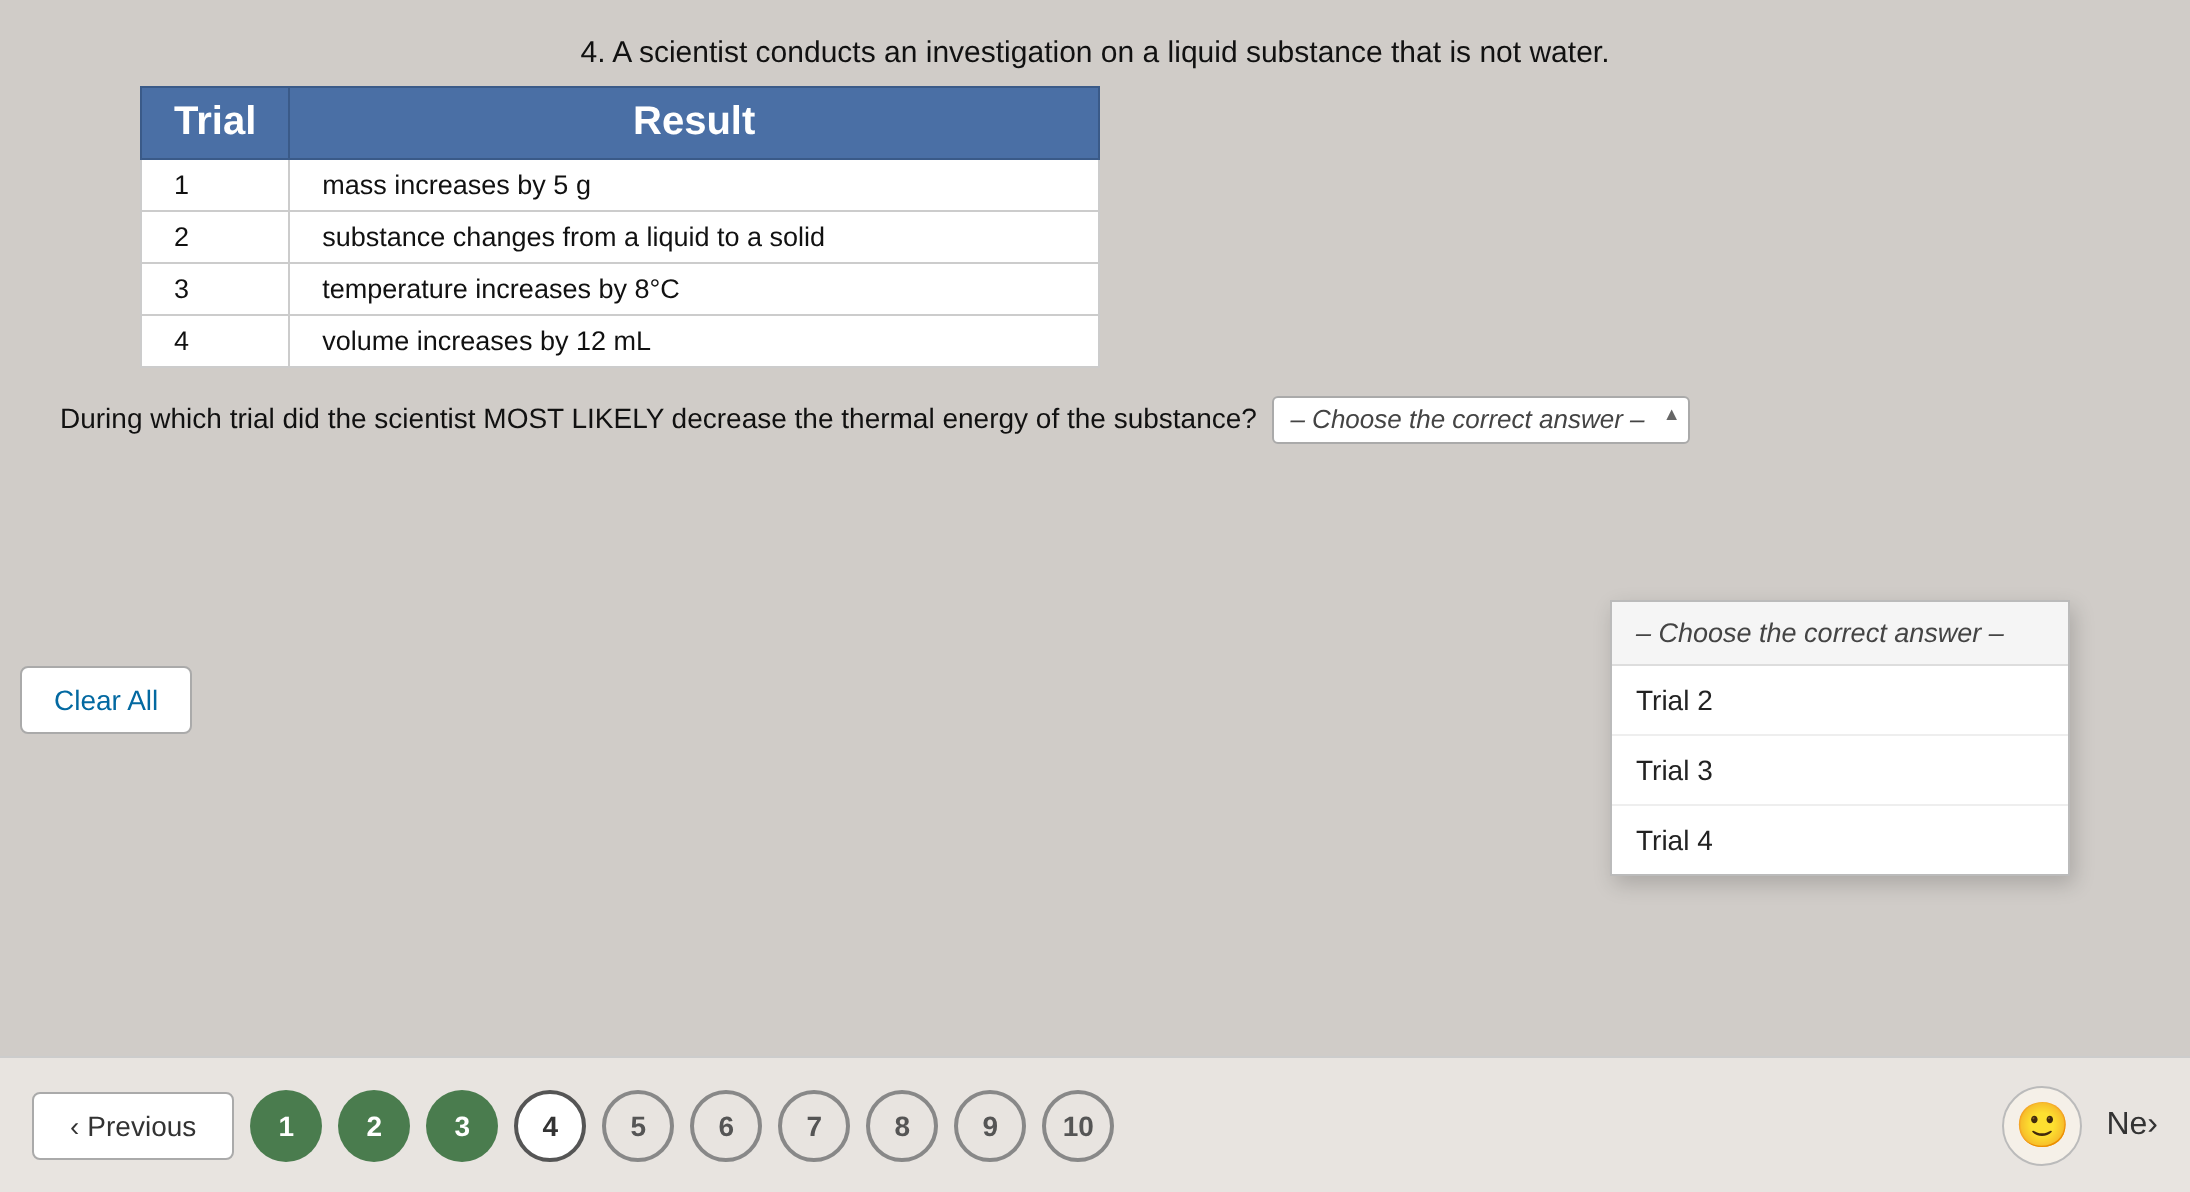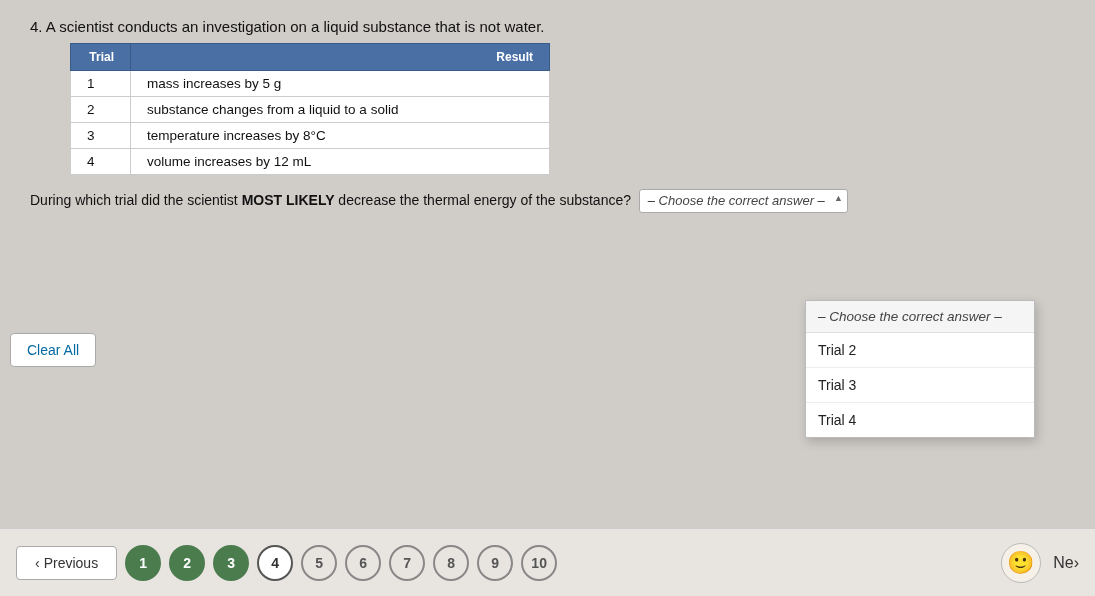--- a/index.html
+++ b/index.html
@@ -15,42 +15,43 @@
     .main-content {
       padding: 18px 30px 0 30px;
       position: relative;
     }
 
     .question-number {
       font-size: 15px;
       color: #111;
       margin-bottom: 8px;
       font-weight: normal;
+      text-align: center;
     }
 
     .table-title {
       font-size: 14px;
       font-weight: bold;
       margin-bottom: 6px;
       margin-left: 40px;
     }
 
     .data-table {
       border-collapse: collapse;
       margin-left: 40px;
       margin-bottom: 14px;
       width: 480px;
     }
 
     .data-table th {
       background: #4a6fa5;
       color: white;
       padding: 6px 16px;
-      text-align: right;
-      font-size: 12px;
+      text-align: center;
+      font-size: 20px;
       border: 1px solid #3a5a88;
     }
 
     .data-table td {
       background: white;
       padding: 5px 16px;
       font-size: 13.5px;
       border: 1px solid #ccc;
       color: #111;
     }
@@ -61,21 +62,21 @@
     }
 
     .question-text {
       font-size: 14px;
       color: #111;
       margin-bottom: 14px;
       line-height: 1.5;
     }
 
     .question-text strong {
-      font-weight: bold;
+      font-weight: normal;
     }
 
     .clear-all-btn {
       position: absolute;
       left: 10px;
       top: 333px;
       background: white;
       border: 1.5px solid #aaa;
       border-radius: 4px;
       padding: 8px 16px;

